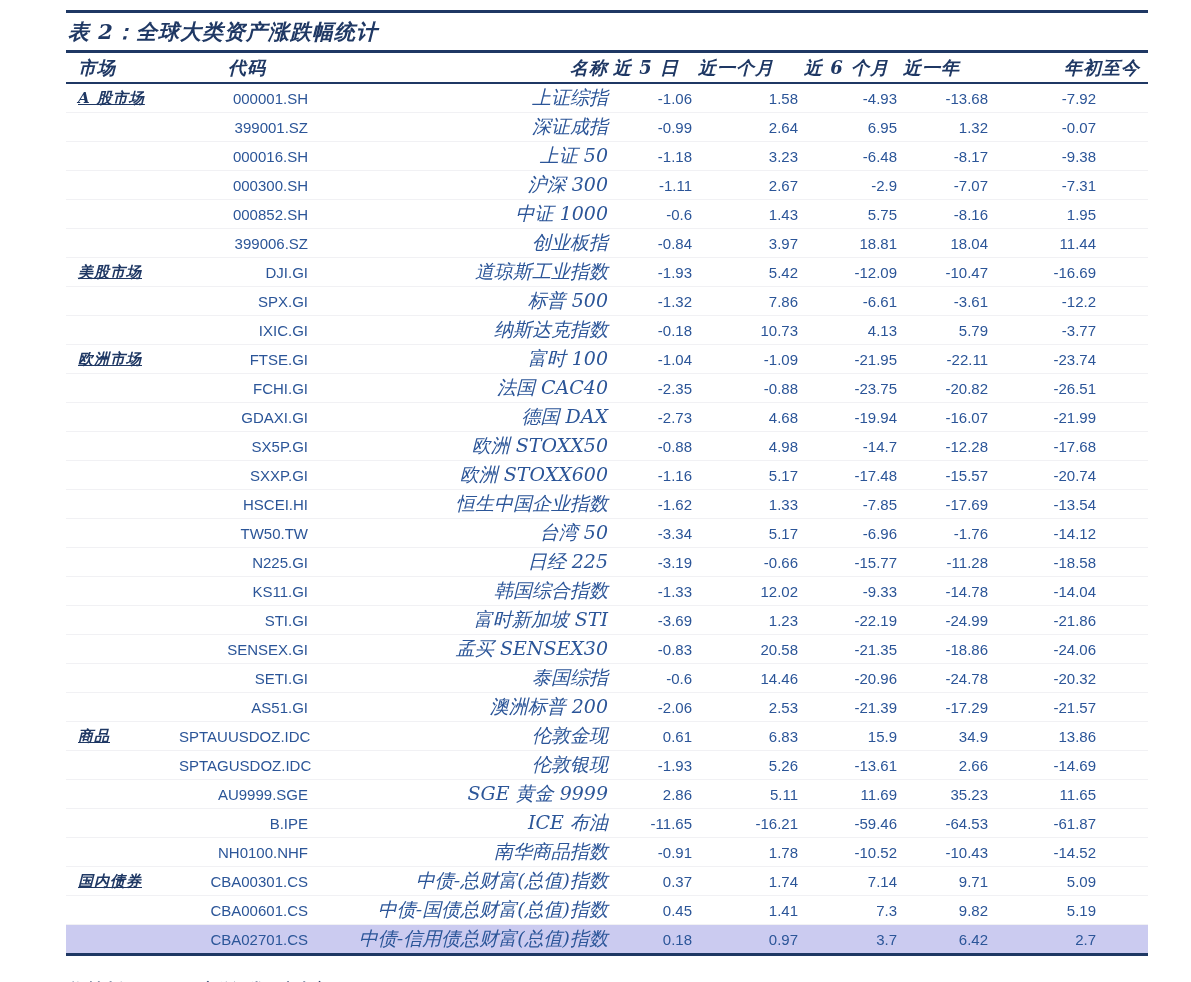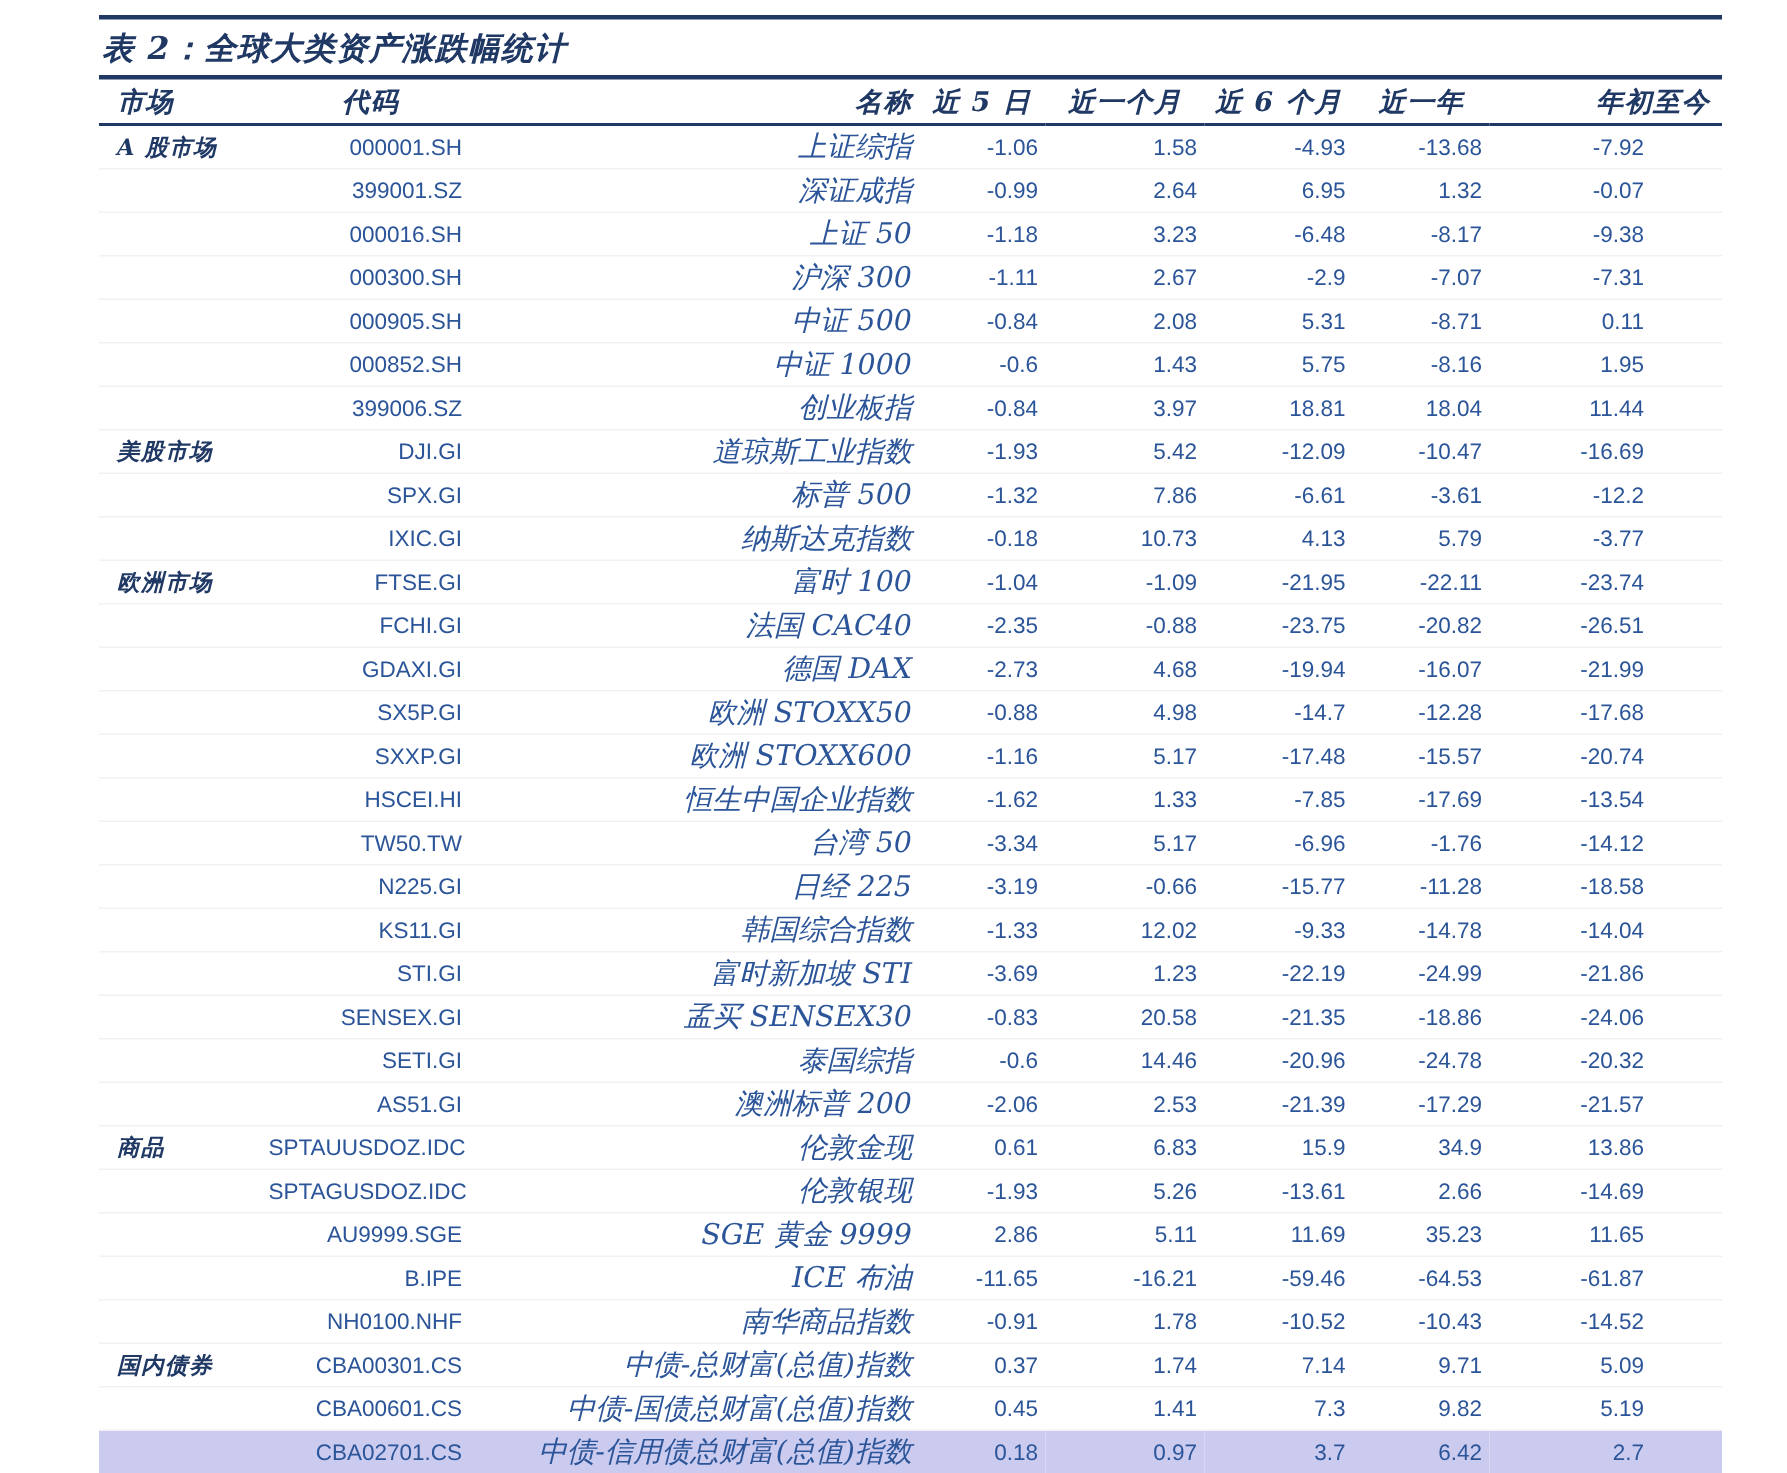--- a/index.html
+++ b/index.html
@@ -61,30 +61,31 @@
   
   .c-market{text-align:left;padding-left:12px;}
   th.c-code{text-align:center;}
   td.c-code{text-align:right;padding-right:8px;}
   .c-name{text-align:right;padding-right:4px;}
   td.c-name{
     font-family:"DejaVu Serif",serif;
     font-style:italic;
     font-size:19px;
   }
-  th.c-num{text-align:center;}
+  th.c-num{text-align:left;}
   td.c-num{text-align:right;padding-right:5px;}
   th.c-ytd{text-align:right;padding-right:8px;}
   td.c-ytd{text-align:right;padding-right:52px;}
   td.c-market{
     font-family:"DejaVu Serif",serif;
     font-style:italic;
     font-weight:bold;
     color:var(--navy);
     letter-spacing:1px;
+    text-decoration:underline;
   }
   .source-note{
     font-family:"DejaVu Serif",serif;
     font-style:italic;
     font-weight:bold;
     font-size:15px;
     color:var(--navy);
     margin-top:24px;
     padding-left:2px;
     letter-spacing:1px;
@@ -157,30 +158,20 @@
           <td class="c-code">000300.SH</td>
           <td class="c-name">沪深 300</td>
           <td class="c-num">-1.11</td>
           <td class="c-num">2.67</td>
           <td class="c-num">-2.9</td>
           <td class="c-num">-7.07</td>
           <td class="c-ytd">-7.31</td>
         </tr>
         <tr>
           <td class="c-market"></td>
-          <td class="c-code">000905.SH</td>
-          <td class="c-name">中证 500</td>
-          <td class="c-num">-0.84</td>
-          <td class="c-num">2.08</td>
-          <td class="c-num">5.31</td>
-          <td class="c-num">-8.71</td>
-          <td class="c-ytd">0.11</td>
-        </tr>
-        <tr>
-          <td class="c-market"></td>
           <td class="c-code">000852.SH</td>
           <td class="c-name">中证 1000</td>
           <td class="c-num">-0.6</td>
           <td class="c-num">1.43</td>
           <td class="c-num">5.75</td>
           <td class="c-num">-8.16</td>
           <td class="c-ytd">1.95</td>
         </tr>
         <tr>
           <td class="c-market"></td>

